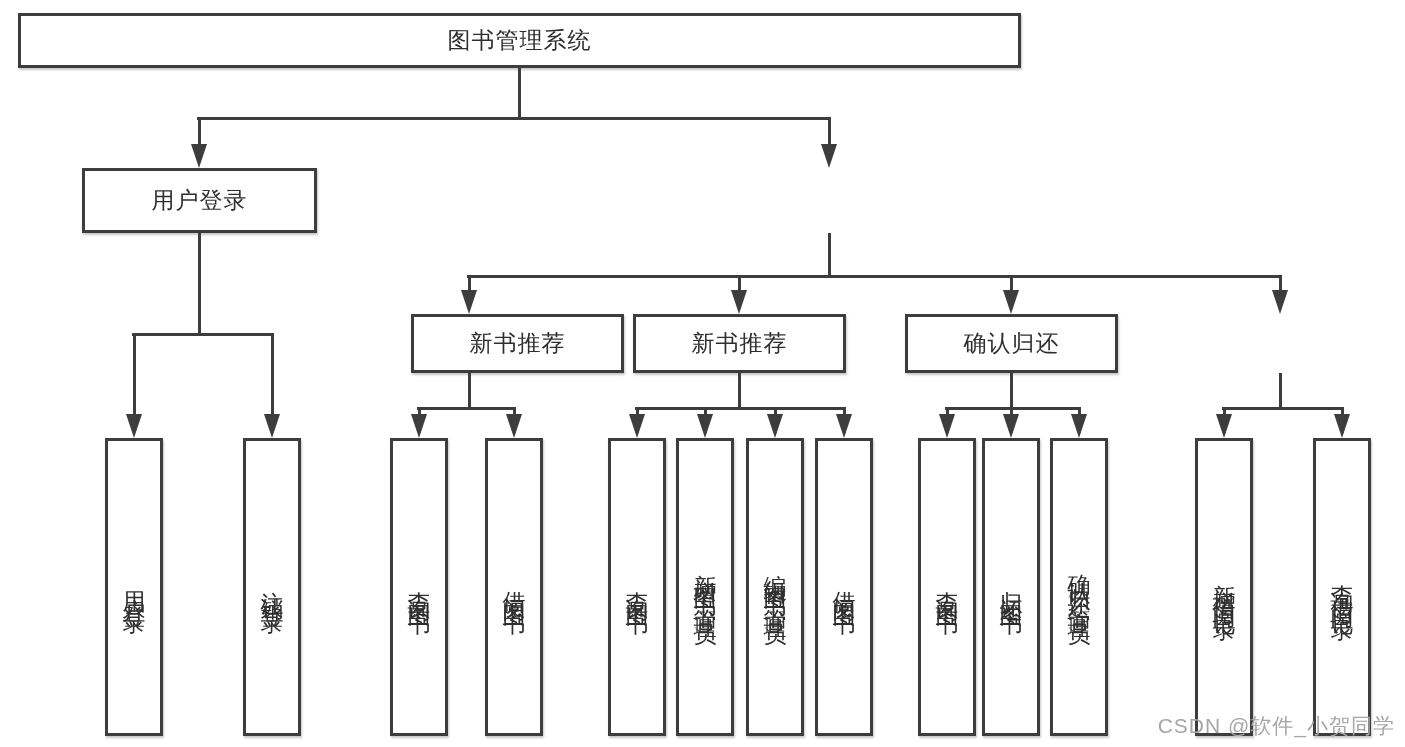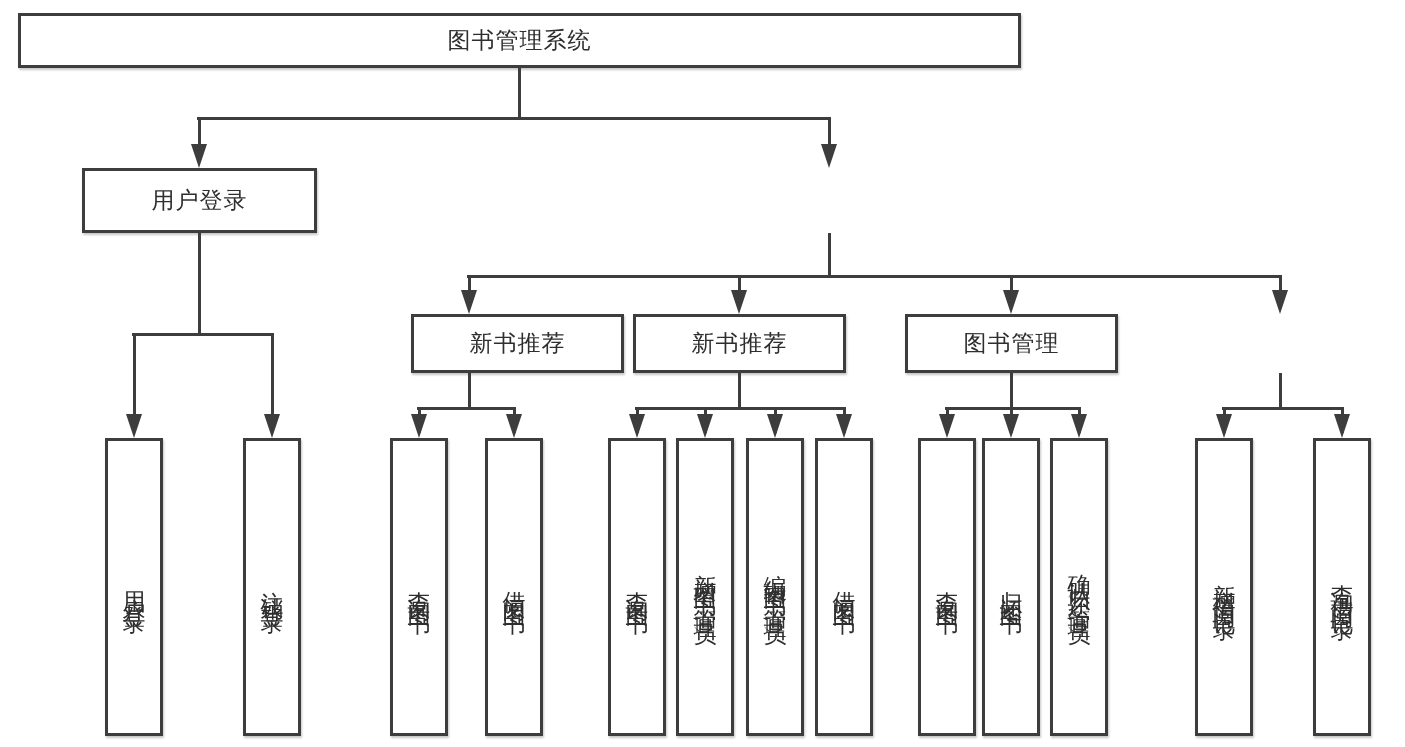--- a/index.html
+++ b/index.html
@@ -84,21 +84,21 @@
   <div class="arrow" style="left:461px;top:290px;"></div>
   <div class="vline" style="left:738px;top:275px;height:30px;"></div>
   <div class="arrow" style="left:731px;top:290px;"></div>
   <div class="vline" style="left:1010px;top:275px;height:30px;"></div>
   <div class="arrow" style="left:1003px;top:290px;"></div>
   <div class="vline" style="left:1279px;top:275px;height:30px;"></div>
   <div class="arrow" style="left:1272px;top:290px;"></div>
 
   <div class="hnode l3" style="left:363px;margin-left:48px;">新书推荐</div>
   <div class="hnode l3" style="left:633px;">新书推荐</div>
-  <div class="hnode l3" style="left:905px;">图书管理</div>
+  <div class="hnode l3" style="left:905px;">确认归还</div>
 
   <div class="vline" style="left:468px;top:373px;height:37px;"></div>
   <div class="hline" style="left:417px;top:407px;width:99px;"></div>
   <div class="vline" style="left:418px;top:407px;height:26px;"></div>
   <div class="arrow" style="left:411px;top:414px;"></div>
   <div class="vline" style="left:513px;top:407px;height:26px;"></div>
   <div class="arrow" style="left:506px;top:414px;"></div>
 
   <div class="vline" style="left:738px;top:373px;height:37px;"></div>
   <div class="hline" style="left:635px;top:407px;width:211px;"></div>
@@ -164,14 +164,15 @@
       <span class="vtext">确认归还（管理员）</span>
     </div>
 
   <div class="vnode" style="left:1195px;">
       <span class="vtext">新增借阅记录</span>
     </div>
   <div class="vnode" style="left:1313px;">
       <span class="vtext">查询借阅记录</span>
     </div>
 
+  <div class="watermark">CSDN @软件_小贺同学</div>
 
 </div>
 
 </body></html>

